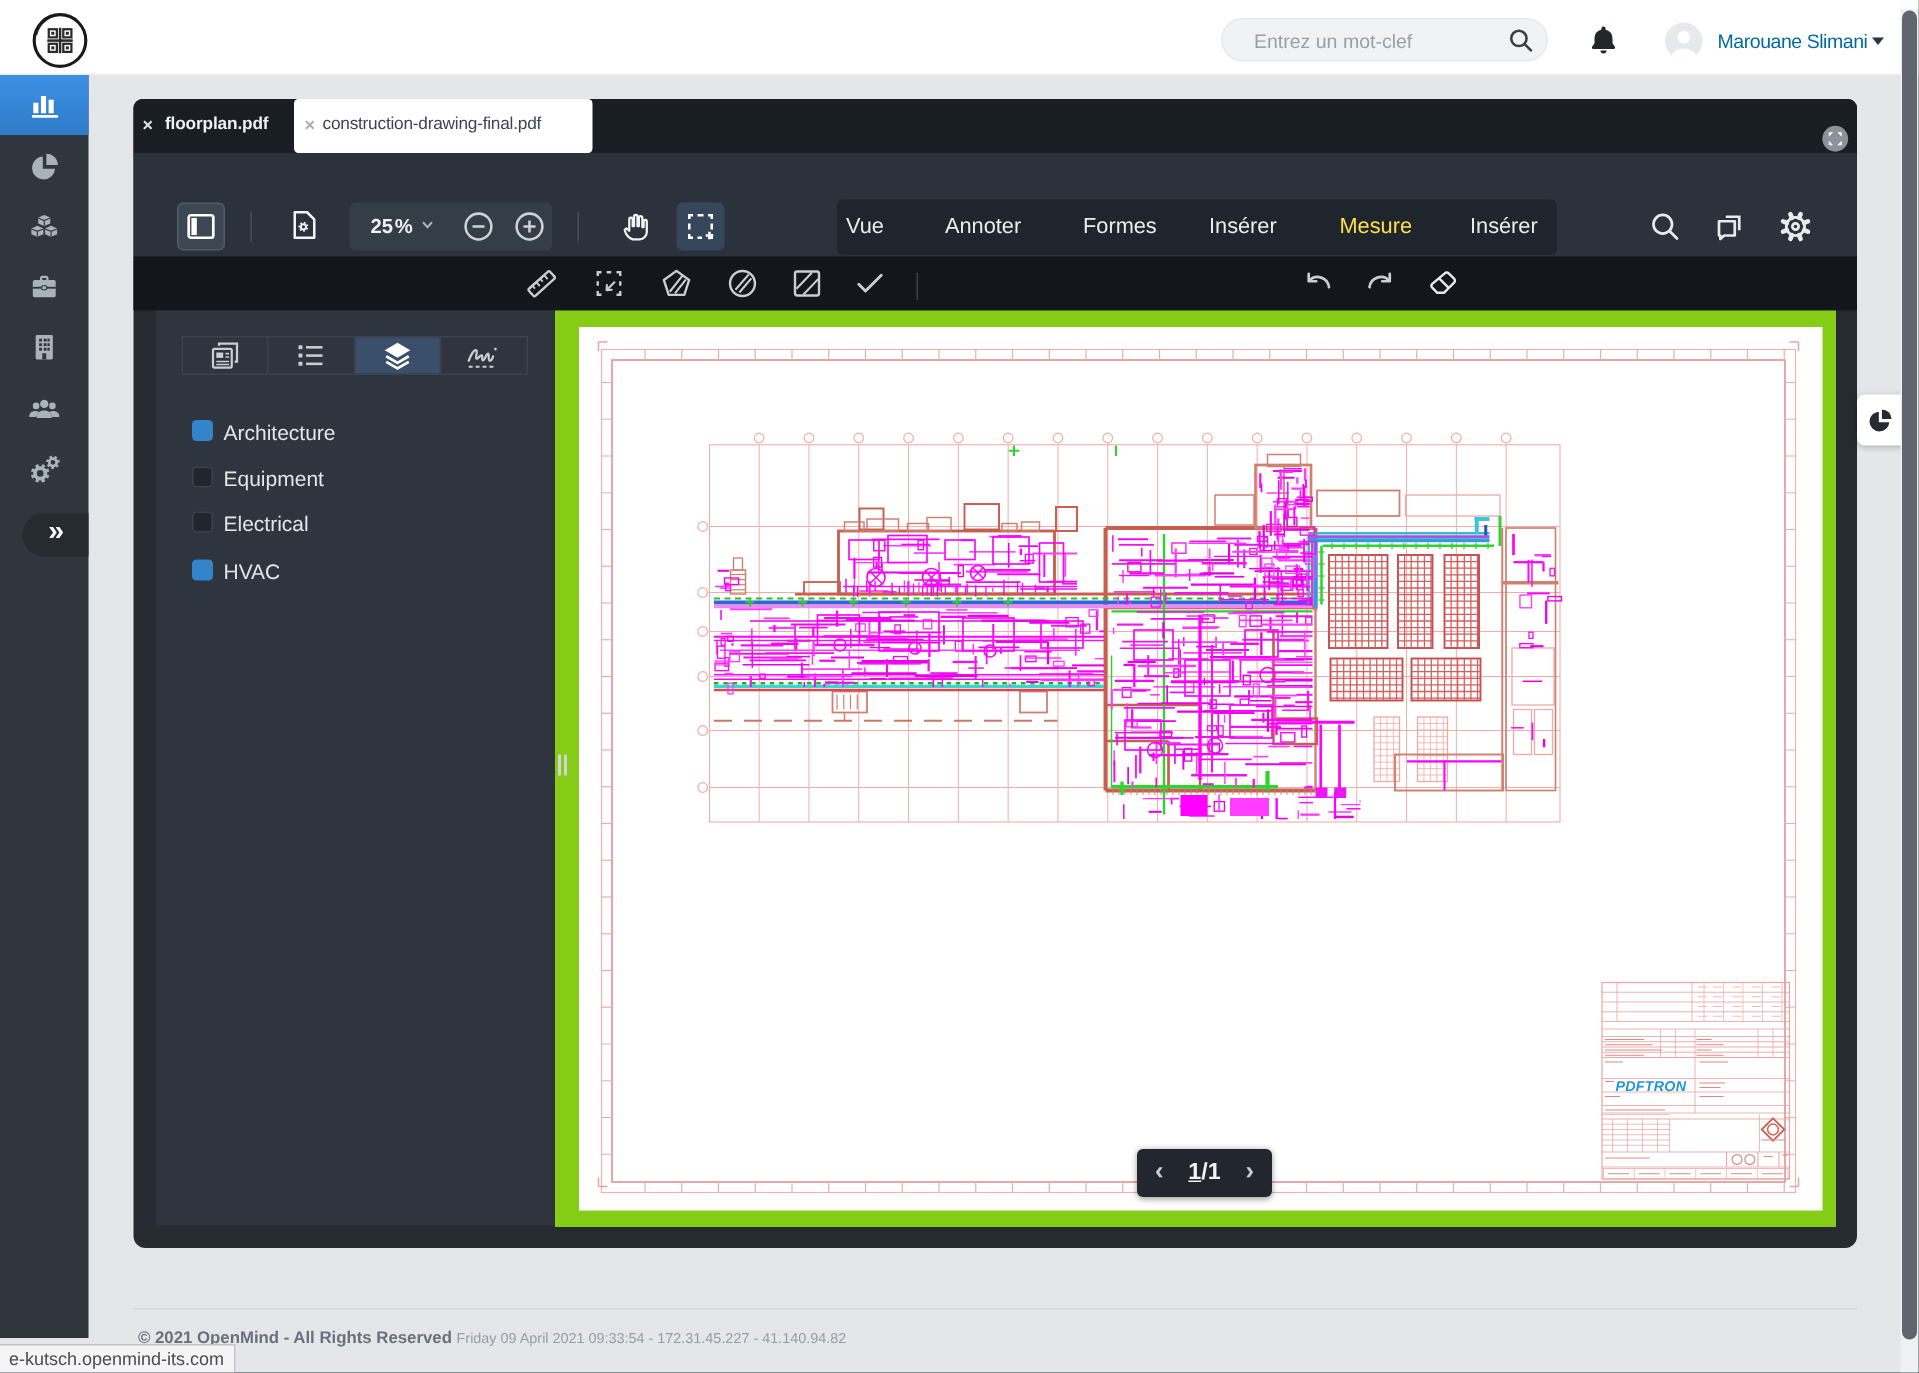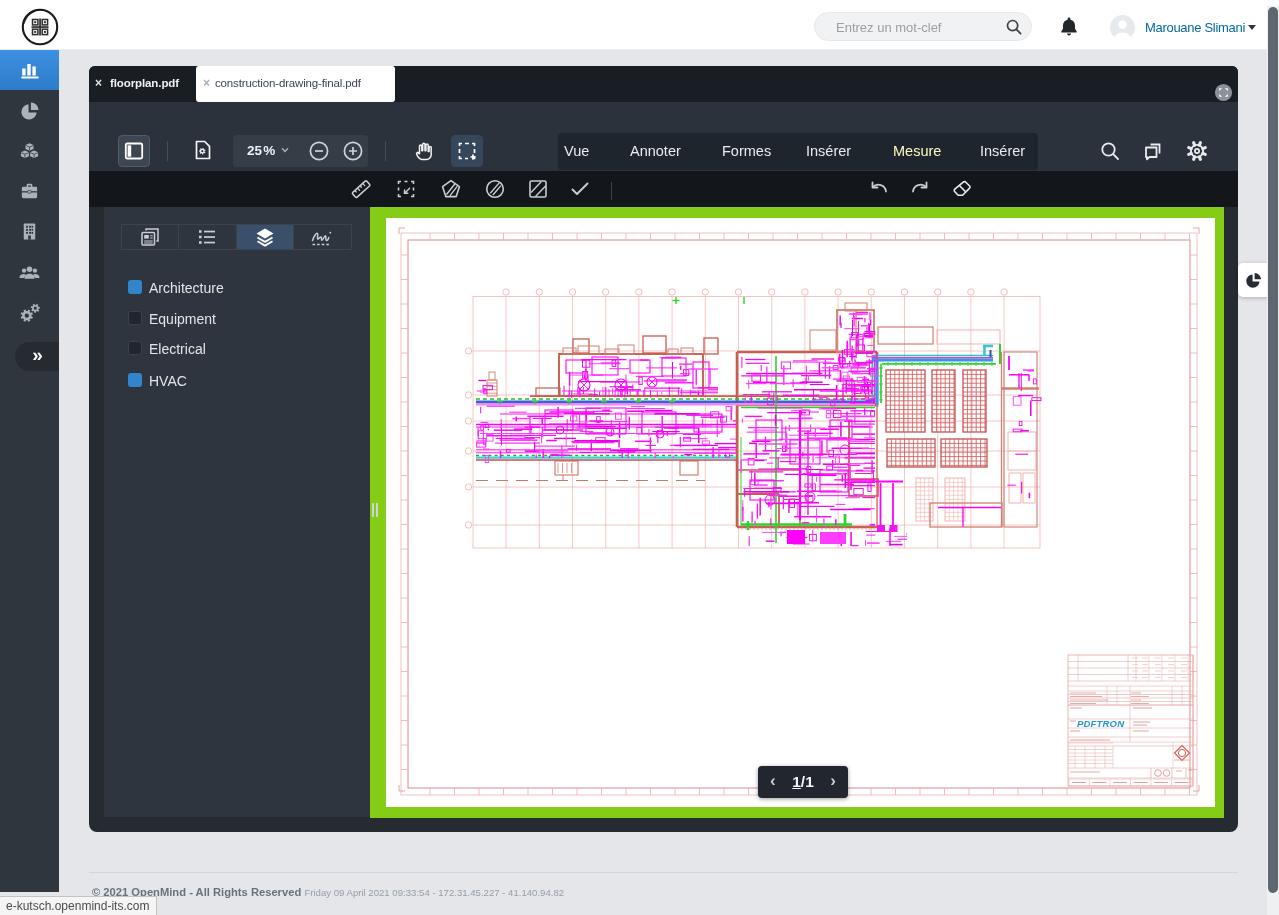--- a/index.html
+++ b/index.html
@@ -36,21 +36,21 @@
 #bDoc{left:102px;top:36px;position:absolute}
 #zoomg{left:144px;top:33px;width:135px;height:32px;background:#353d47;border-radius:4px}
 #zoomt{left:14px;top:8px;font-size:13.5px;font-weight:bold;color:#eef2f5}
 #zcaret{left:48px;top:13px;width:8px;height:8px}
 #zminus{left:75px;top:5px}#zplus{left:109px;top:5px}
 #sep2{left:296px;top:39px;width:1px;height:20px;background:#454d57}
 #bHand{left:324px;top:38px;position:absolute}
 #bMarq{left:362px;background:#36465b;border:1px solid #36465b}
 #ribbon{left:469px;top:31px;width:480px;height:37px;background:#1f252c;border-radius:4px}
 .mi{position:absolute;top:41px;white-space:nowrap;font-size:14.5px;color:#e8ecef}
-#rb1{left:475px}#rb2{left:541px}#rb3{left:633px}#rb4{left:717px}#rb5{left:804px;color:#fef9c3}#rb6{left:891px}
+#rb1{left:475px}#rb2{left:541px}#rb3{left:633px}#rb4{left:717px}#rb5{left:804px;color:#fde047}#rb6{left:891px}
 .tico{position:absolute;top:37px}
 #iSearch{left:1009px}#iComp{left:1052px}#iGear{left:1096px}
 
 #tb2{left:0;top:105px;width:1149px;height:36px;background:#13171c}
 .t2i{position:absolute;top:6px}
 #sep3{left:522px;top:11px;width:1px;height:18px;background:#3a4147}
 #preset{left:542px;top:4px;width:222px;height:28px;background:#2c333c;border-radius:3px;color:#9aa2ac;font-size:13px;text-align:center;line-height:28px}
 
 #panel{left:15px;top:141px;width:266px;height:610px;background:#2f353e}
 #ptabs{left:17px;top:17px;width:231px;height:26px;border:1px solid #3b434c;display:flex}

